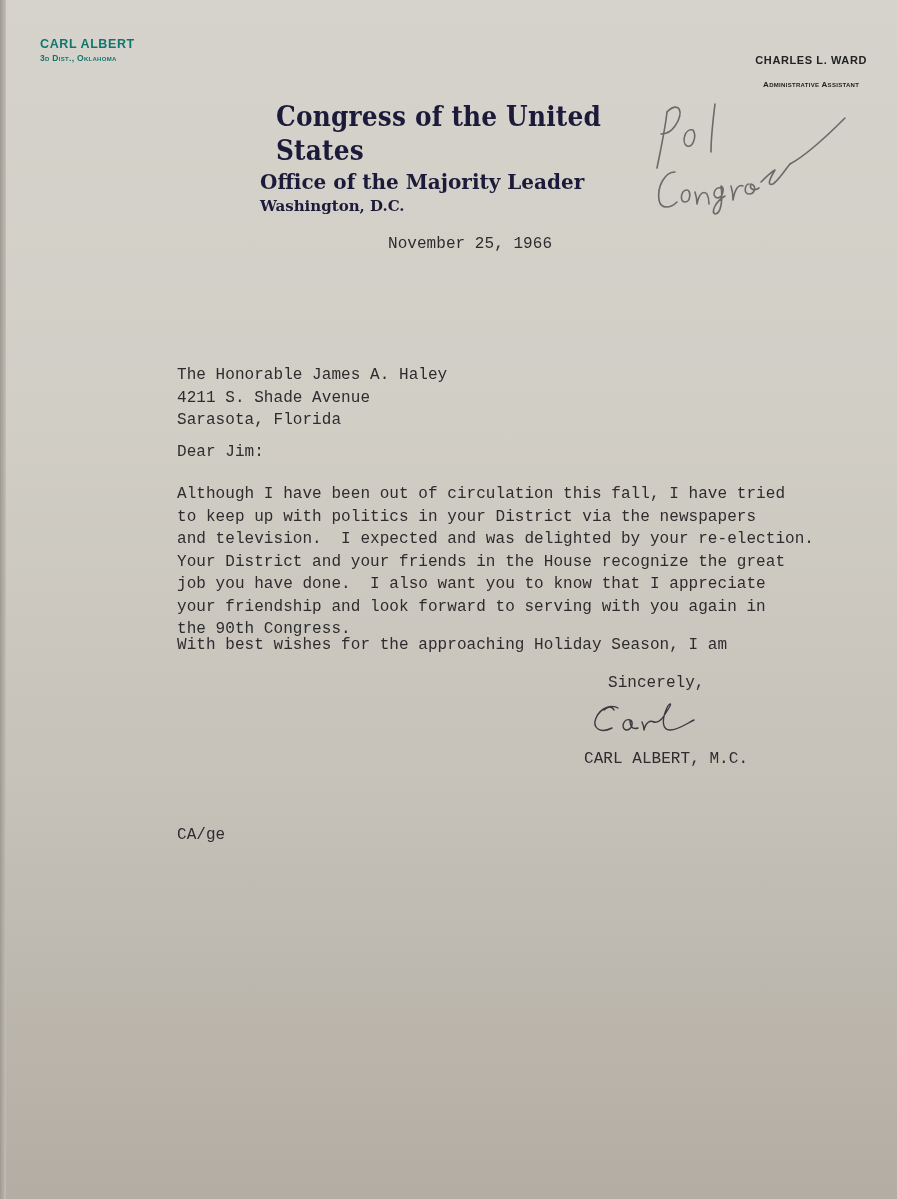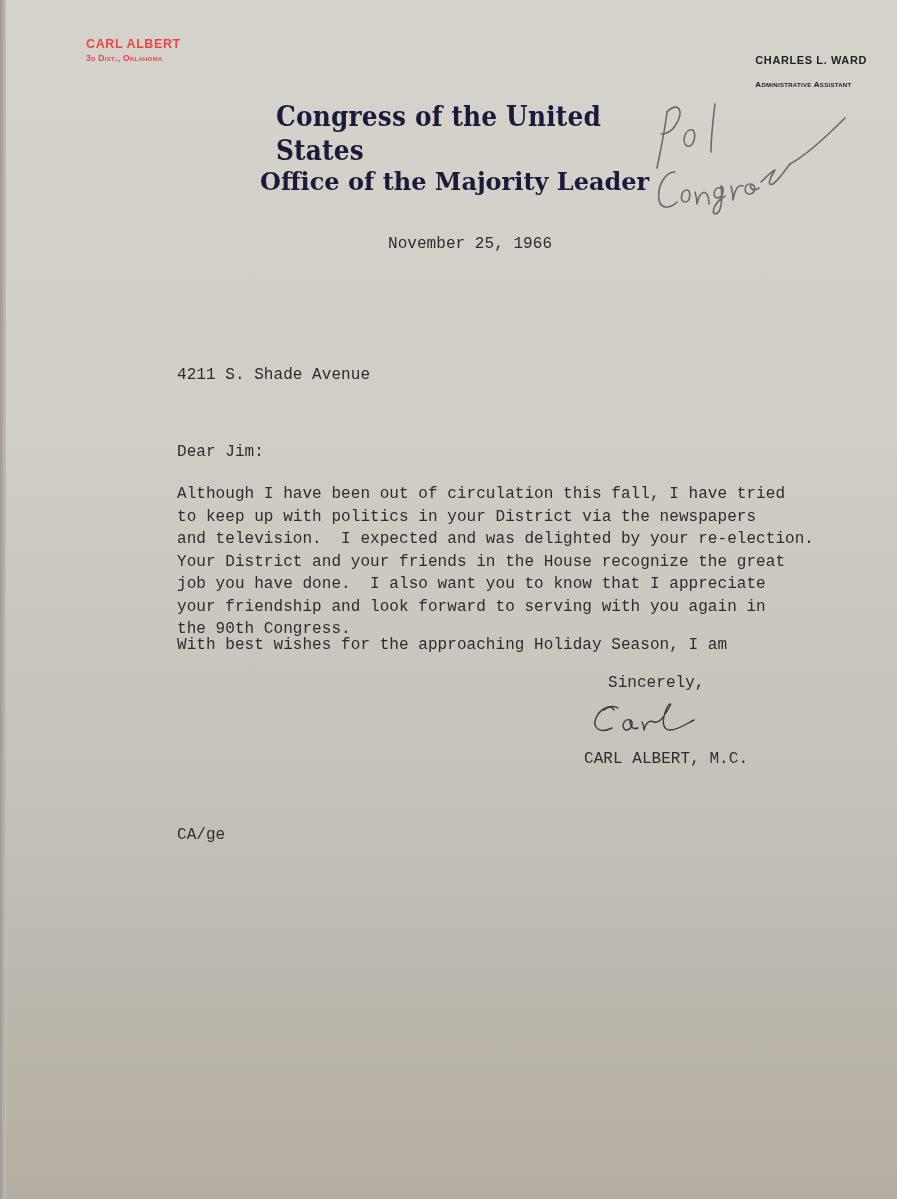--- a/index.html
+++ b/index.html
@@ -3,31 +3,31 @@
 <meta charset="utf-8">
 <style>
   html, body { margin:0; padding:0; }
   body {
     width:897px; height:1199px; overflow:hidden; position:relative;
     background: linear-gradient(180deg, #d6d3cc 0%, #d1cec6 35%, #c6c2b9 65%, #b3ada3 100%);
     font-family: "Liberation Mono", "DejaVu Sans Mono", monospace;
   }
   .edge-left { position:absolute; left:0; top:0; width:6px; height:1199px;
     background: linear-gradient(90deg, #9e9a92, #c2beb6); }
-  .lh-left { position:absolute; left:40px; top:37px; color:#ef4444; font-family:"Liberation Sans", sans-serif;margin-left:46px; }
+  .lh-left { position:absolute; left:40px; top:37px; color:#0f766e; font-family:"Liberation Sans", sans-serif; }
   .lh-left .name { font-size:12.5px; font-weight:bold; letter-spacing:0.6px; }
   .lh-left .sub { font-size:8.5px; font-weight:bold; letter-spacing:0.3px; margin-top:2px; font-variant:small-caps; }
-  .lh-right { position:absolute; right:30px; top:54px; text-align:left; color:#222; font-family:"Liberation Sans", sans-serif; }
+  .lh-right { position:absolute; right:30px; top:54px; text-align:center; color:#222; font-family:"Liberation Sans", sans-serif; }
   .lh-right .name { font-size:11px; font-weight:bold; letter-spacing:0.6px; }
   .lh-right .sub { font-size:8px; font-weight:bold; letter-spacing:0.3px; margin-top:14px; font-variant:small-caps; }
   .masthead { position:absolute; left:260px; top:100px; width:400px; text-align:left; color:#1c1a3a;
     font-family:"DejaVu Serif", "Liberation Serif", serif; font-weight:bold; }
   .masthead .l1 { font-size:27px; letter-spacing:0.2px; line-height:34px; transform:scaleX(0.92); }
   .masthead .l2 { font-size:15px; line-height:20px; }
-  .masthead .l3 { font-size:24px; line-height:28px; }
+  .masthead .l3 { font-size:20px; line-height:28px; }
   .masthead .l4 { font-size:15px; line-height:20px; }
   .handwriting { position:absolute; left:645px; top:90px; width:215px; height:130px; }
   .typed { position:absolute; color:#2e2c2e; font-size:16px; line-height:22.5px; white-space:pre; letter-spacing:0.05px; }
   .date { left:388px; top:233px; }
   .addr { left:177px; top:364px; }
   .salutation { left:177px; top:441px; }
   .body-p { left:177px; top:483px; }
   .closing { left:177px; top:634px; }
   .sincerely { left:608px; top:672px; }
   .sig-name { left:584px; top:748px; }
@@ -45,20 +45,21 @@
 </div>
 
 <div class="lh-right">
   <div class="name">CHARLES L. WARD</div>
   <div class="sub">Administrative Assistant</div>
 </div>
 
 <div class="masthead">
   <div class="l1">Congress of the United States</div>
   <div class="l3">Office of the Majority Leader</div>
+  <div class="l4">Washington, D.C.</div>
 </div>
 
 <svg class="handwriting" viewBox="0 0 215 130">
   <g fill="none" stroke="#6a6a68" stroke-width="1.6" stroke-linecap="round" stroke-linejoin="round">
 
     <path d="M22 22 C20 40 16 58 12 78"></path>
     <path d="M22 22 C34 10 40 22 30 36 C26 42 20 44 16 44"></path>
     <path d="M48 40 C40 38 36 52 42 56 C48 58 52 46 48 40"></path>
     <path d="M70 14 C68 30 66 46 66 62"></path>
 
@@ -68,21 +69,21 @@
     <path d="M76 98 C70 96 66 106 72 108 C78 108 80 98 76 96 C78 110 76 124 70 124 C66 122 70 112 80 106"></path>
     <path d="M86 96 C88 102 88 106 88 110 C90 98 94 94 98 96"></path>
     <path d="M104 94 C100 94 98 104 104 104 C110 104 112 96 106 94 C104 98 108 102 114 98"></path>
     <path d="M116 92 C120 88 126 82 130 80 C124 90 122 96 128 94 C134 90 140 80 145 74"></path>
     <path d="M145 74 C160 66 180 48 200 28"></path>
   </g>
 </svg>
 
 <div class="typed date">November 25, 1966</div>
 
-<div class="typed addr"><div>4211 S. Shade Avenue</div></div>
+<div class="typed addr"><div>The Honorable James A. Haley</div><div>4211 S. Shade Avenue</div><div>Sarasota, Florida</div></div>
 
 <div class="typed salutation">Dear Jim:</div>
 
 <div class="typed body-p"><div>Although I have been out of circulation this fall, I have tried</div><div>to keep up with politics in your District via the newspapers</div><div>and television.  I expected and was delighted by your re-election.</div><div>Your District and your friends in the House recognize the great</div><div>job you have done.  I also want you to know that I appreciate</div><div>your friendship and look forward to serving with you again in</div><div>the 90th Congress.</div></div>
 
 <div class="typed closing">With best wishes for the approaching Holiday Season, I am</div>
 
 <div class="typed sincerely">Sincerely,</div>
 
 <svg class="signature" viewBox="0 0 120 40">

